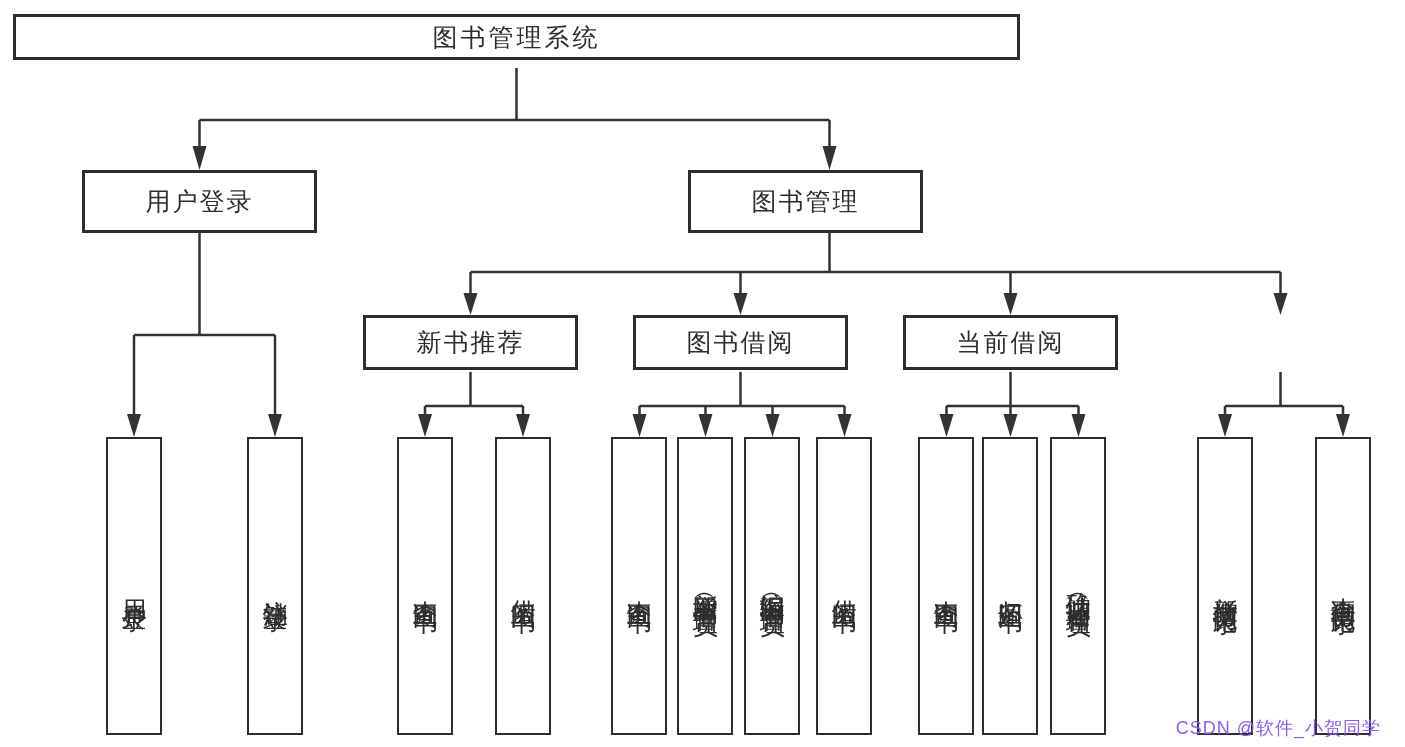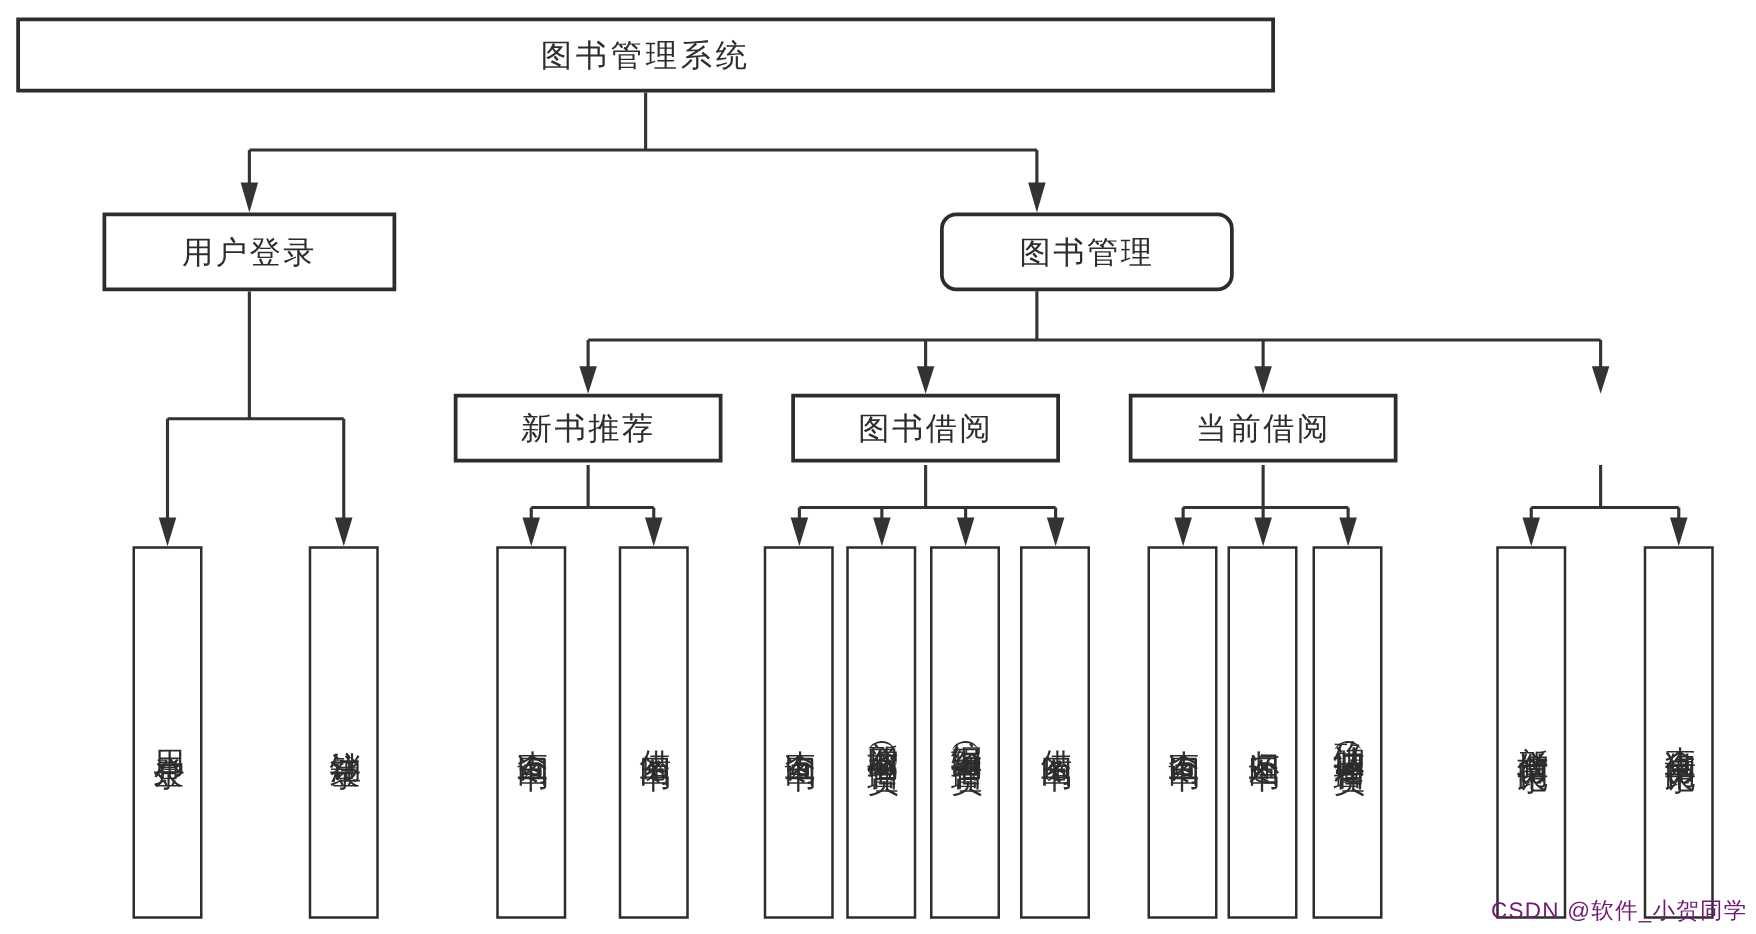--- a/index.html
+++ b/index.html
@@ -26,26 +26,26 @@
     display: flex;
     align-items: center;
     justify-content: center;
     color: #2d2d2d;
   }
 
   .hlabel { font-size: 25px; letter-spacing: 2px; white-space: nowrap; }
   .root-label { font-size: 25px; letter-spacing: 3px; }
 
   
-  .n-root { left: 13px; top: 14px; width: 1007px; height: 60px; font-family: Liberation Mono, monospace; }
+  .n-root { left: 13px; top: 14px; width: 1007px; height: 46px; font-family: Liberation Mono, monospace; }
 
   
   .l1 { top: 170px; width: 235px; height: 63px; }
   .l1-1 { left: 82px; }
-  .l1-2 { left: 752px; border-radius: 13px; }
+  .l1-2 { left: 688px; }
 
   
   .l2 { top: 315px; width: 215px; height: 55px; }
   .l2-1 { left: 363px; }
   .l2-2 { left: 633px; }
   .l2-3 { left: 903px; }
   .l2-4 { left: 1173px; }
 
   
   .leaf {
@@ -70,24 +70,24 @@
   .lf-7  { left: 744px; }
   .lf-8  { left: 816px; }
   .lf-9  { left: 918px; }
   .lf-10 { left: 982px; }
   .lf-11 { left: 1050px; }
   .lf-12 { left: 1197px; }
   .lf-13 { left: 1315px; }
 
   .watermark {
     position: absolute;
-    right: 7px;
+    right: 24px;
     bottom: 7px;
     font-size: 18px;
-    color: #701a75;
+    color: #8b5cf6;
     letter-spacing: 1px;
     white-space: nowrap;
   }
 </style>
 </head>
 <body>
 
 <div class="canvas">
 
   <svg class="connectors" width="1405" height="747" viewBox="0 0 1405 747">

